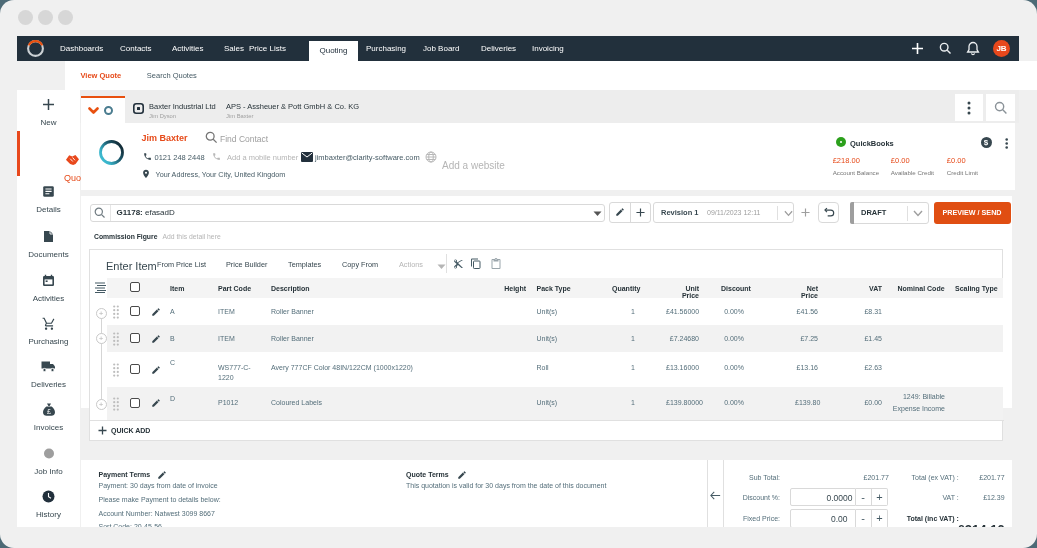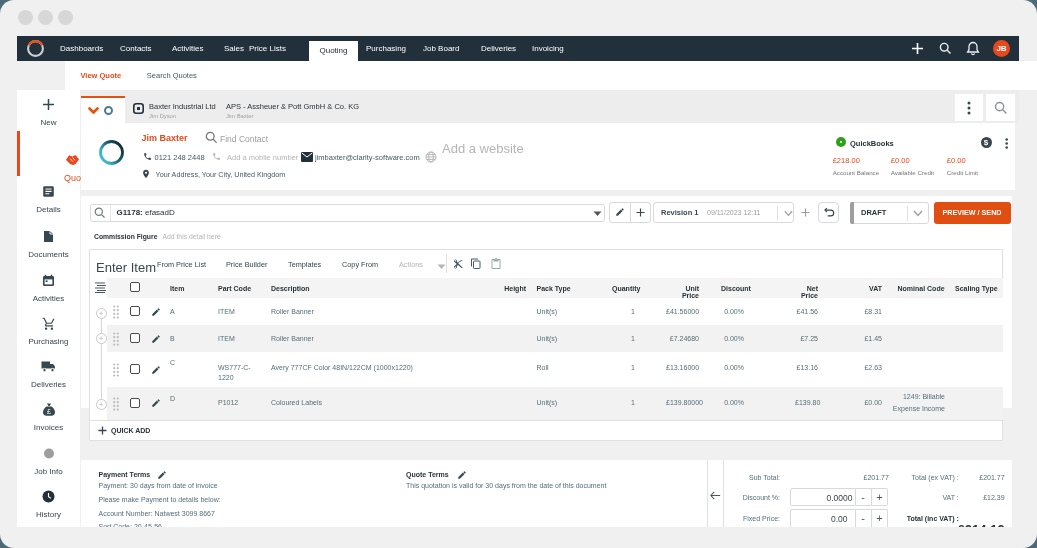--- a/index.html
+++ b/index.html
@@ -225,21 +225,21 @@
       <svg class="abs" style="left:220px;top:28.5px;" width="12" height="10" viewBox="0 0 12 10">
           <rect width="12" height="10" rx="1" fill="#22303c"></rect>
           <path d="M0.8 1l5.2 4 5.2-4" fill="none" stroke="#fff" stroke-width="1"></path>
         </svg>
       <div class="abs" style="left:234px;top:29.5px;font-size:7.5px;color:#455a64;">jimbaxter@clarity-software.com</div>
       <svg class="abs" style="left:344px;top:27.5px;" width="12" height="12" viewBox="0 0 24 24">
           <circle cx="12" cy="12" r="10" fill="none" stroke="#b8b8b8" stroke-width="2"></circle>
           <ellipse cx="12" cy="12" rx="4.5" ry="10" fill="none" stroke="#b8b8b8" stroke-width="2"></ellipse>
           <path d="M2.5 12h19M3.5 7h17M3.5 17h17" stroke="#b8b8b8" stroke-width="2" fill="none"></path>
         </svg>
-      <div class="abs" style="left:361px;top:18px;font-size:13px;color:#b5b5b5;">Add a website</div>
+      <div class="abs" style="left:361px;top:37px;font-size:10px;color:#b5b5b5;">Add a website</div>
 
       <svg class="abs" style="left:60px;top:44.5px;" width="10" height="12" viewBox="0 0 24 24">
           <path d="M12 2C8.1 2 5 5.1 5 9c0 5.2 7 13 7 13s7-7.8 7-13c0-3.9-3.1-7-7-7zm0 9.5A2.5 2.5 0 1 1 12 6.5a2.5 2.5 0 0 1 0 5z" fill="#37474f"></path>
         </svg>
       <div class="abs" style="left:74.5px;top:47px;font-size:7.2px;color:#455a64;">Your Address, Your City, United Kingdom</div>
 
       <div class="abs" style="left:755px;top:14px;width:10px;height:10px;border-radius:50%;background:#2ca01c;"></div>
       <div class="abs" style="left:758.7px;top:17.7px;width:2.6px;height:2.6px;border-radius:50%;background:#fff;"></div>
       <div class="abs bold" style="left:769px;top:15.5px;font-size:7.5px;color:#263238;">QuickBooks</div>
       <div class="abs or" style="left:751.7px;top:33px;font-size:7.5px;">£218.00</div>
@@ -303,21 +303,21 @@
           <path d="M1 1l4 4.5L9 1" fill="none" stroke="#9e9e9e" stroke-width="1.4"></path>
         </svg>
 
       <div class="abs" style="left:852.5px;top:6px;width:77px;height:22.5px;background:#e04e12;border-radius:3px;color:#fff;font-size:7.2px;font-weight:bold;text-align:center;line-height:22.5px;">PREVIEW / SEND</div>
 
       <div class="abs bold" style="left:13px;top:37px;font-size:6.8px;color:#263238;">Commission Figure</div>
       <div class="abs" style="left:81.5px;top:37px;font-size:6.8px;color:#b5b5b5;">Add this detail here</div>
 
       <div class="abs" style="left:8px;top:53.5px;width:914px;height:192px;border:1px solid #e0e0e0;background:#fff;">
 
-        <div class="abs" style="left:6px;top:10px;font-size:13px;color:#37474f;">Enter Item</div>
+        <div class="abs" style="left:16px;top:10px;font-size:11px;color:#37474f;">Enter Item</div>
         <div class="abs" style="left:67px;top:10px;font-size:7.3px;color:#37474f;">From Price List</div>
         <div class="abs" style="left:136px;top:10px;font-size:7.3px;color:#37474f;">Price Builder</div>
         <div class="abs" style="left:198px;top:10px;font-size:7.3px;color:#37474f;">Templates</div>
         <div class="abs" style="left:252px;top:10px;font-size:7.3px;color:#37474f;">Copy From</div>
         <div class="abs" style="left:309px;top:10px;font-size:7.3px;color:#b5b5b5;">Actions</div>
         <svg class="abs" style="left:347px;top:13.5px;" width="9" height="6" viewBox="0 0 9 6">
             <path d="M0.5 0.5l4 4.5 4-4.5" fill="#b5b5b5"></path>
           </svg>
         <div class="vline" style="left:356px;top:4px;height:19px;background:#e0e0e0;"></div>
         <svg class="abs" style="left:362px;top:8px;" width="12" height="12" viewBox="0 0 24 24">

